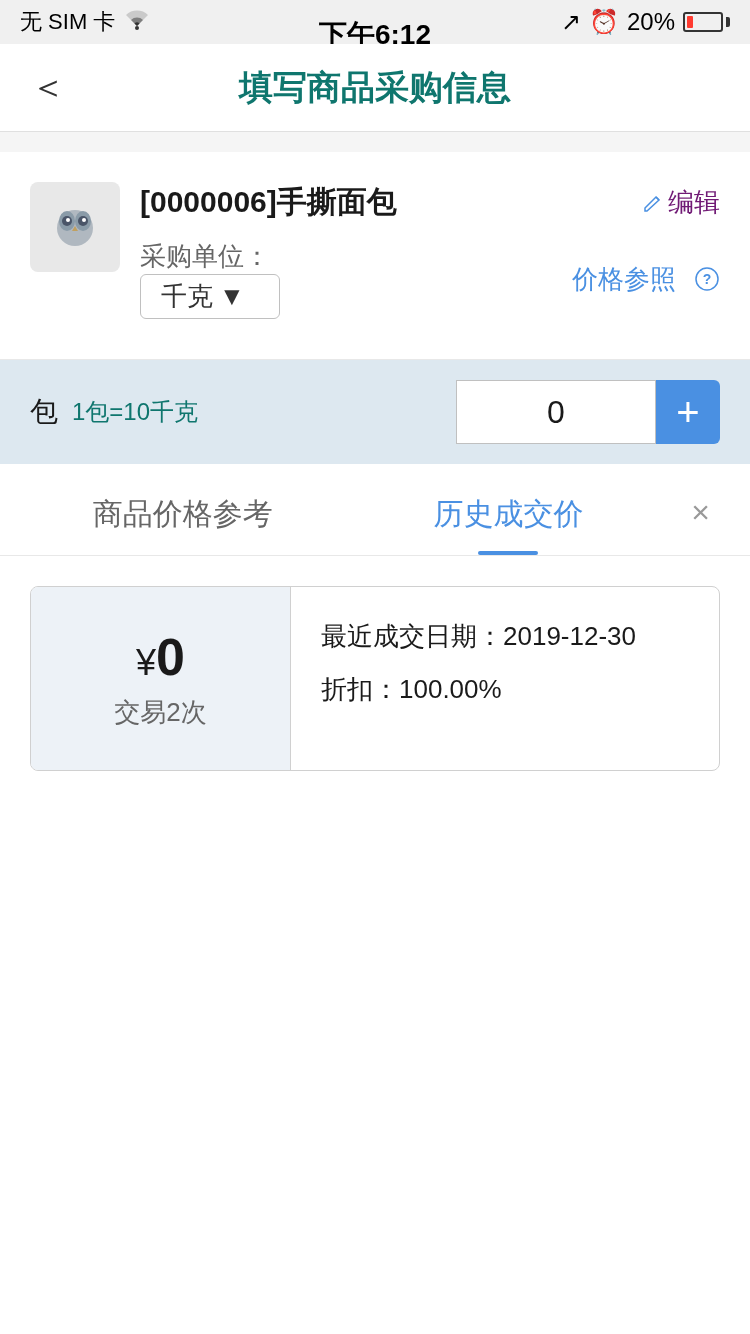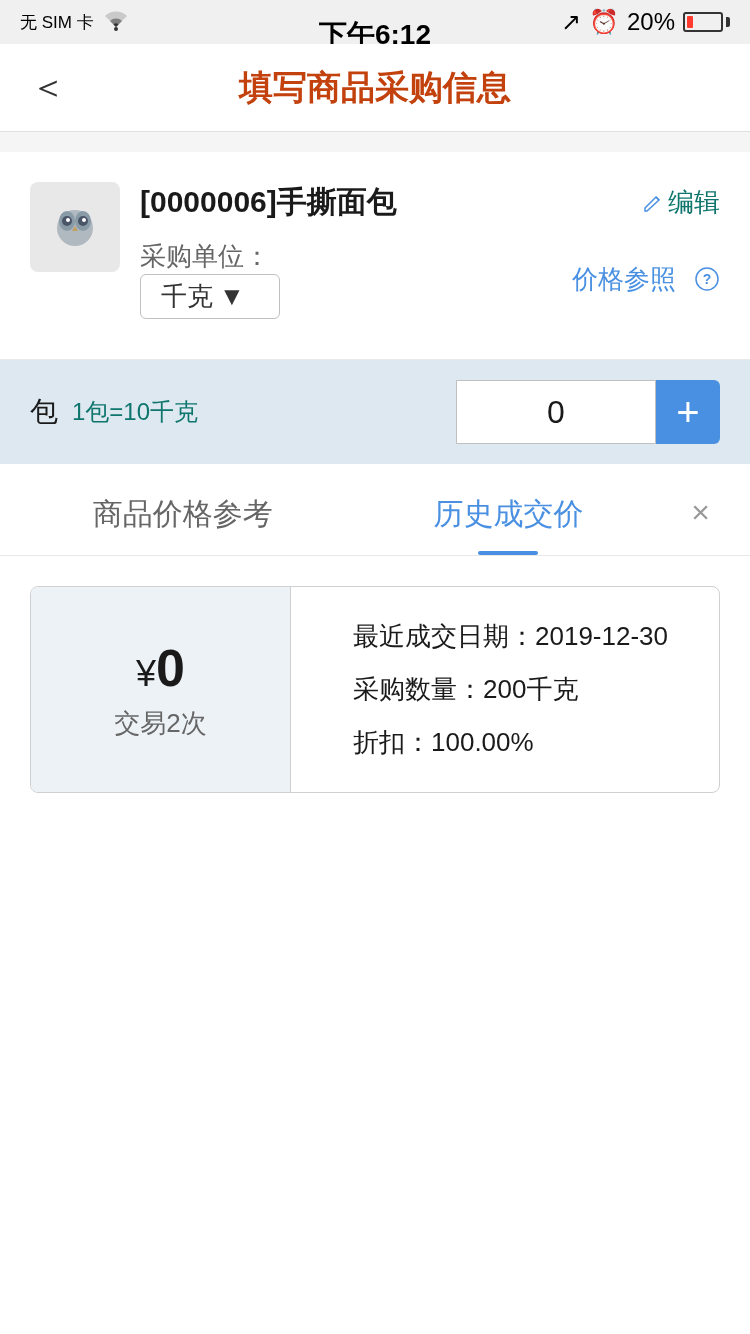--- a/index.html
+++ b/index.html
@@ -21,21 +21,21 @@
       align-items: center;
       justify-content: space-between;
       padding: 0 20px;
       font-size: 26px;
       font-weight: 500;
     }
     .status-left {
       display: flex;
       align-items: center;
       gap: 8px;
-      font-size: 17px;
+      font-size: 22px;
     }
     .status-center {
       font-size: 28px;
       font-weight: 600;
       position: absolute;
       left: 50%;
       transform: translateX(-50%);
       top: 16px;
     }
     .status-right {
@@ -87,21 +87,21 @@
     .nav-back {
       position: absolute;
       left: 30px;
       font-size: 36px;
       color: #333;
       cursor: pointer;
     }
     .nav-title {
       font-size: 34px;
       font-weight: 600;
-      color: #c2410c;
+      color: #0f766e;
     }
 
     
     .product-section {
       background: white;
       margin-top: 20px;
       padding: 30px 30px 20px 30px;
     }
     .product-header {
       display: flex;
@@ -132,21 +132,21 @@
       align-items: center;
       margin-bottom: 16px;
     }
     .product-name {
       font-size: 30px;
       font-weight: 600;
       color: #1a1a1a;
     }
     .edit-btn {
       font-size: 26px;
-      color: #0f766e;
+      color: #701a75;
       display: flex;
       align-items: center;
       gap: 4px;
       cursor: pointer;
     }
     .unit-row {
       display: flex;
       justify-content: space-between;
       align-items: center;
     }
@@ -309,21 +309,20 @@
       flex: 1;
       padding: 30px 30px;
       display: flex;
       flex-direction: column;
       gap: 14px;
     }
     .price-detail-row {
       font-size: 26px;
       color: #1a1a1a;
       line-height: 1.5;
-      margin-left: 32px;
     }
 
     
     .main-content {
       background: white;
       min-height: calc(1334px - 44px - 88px);
     }
   </style>
 </head>
 <body>
@@ -442,23 +441,20 @@
           <div class="price-amount">
             <span class="price-currency">¥</span><span>0</span>
           </div>
           <div class="price-trades">交易2次</div>
         </div>
         <div class="price-right">
           <div class="price-detail-row">
             <span>最近成交日期：</span><span>2019-12-30</span>
           </div>
           <div class="price-detail-row">
-            <span>采购数量：</span><span>200千克</span>
-          </div>
-          <div class="price-detail-row">
             <span>折扣：</span><span>100.00%</span>
           </div>
         </div>
       </div>
     </div>
   </div>
 
 </div>
 
 </body></html>

